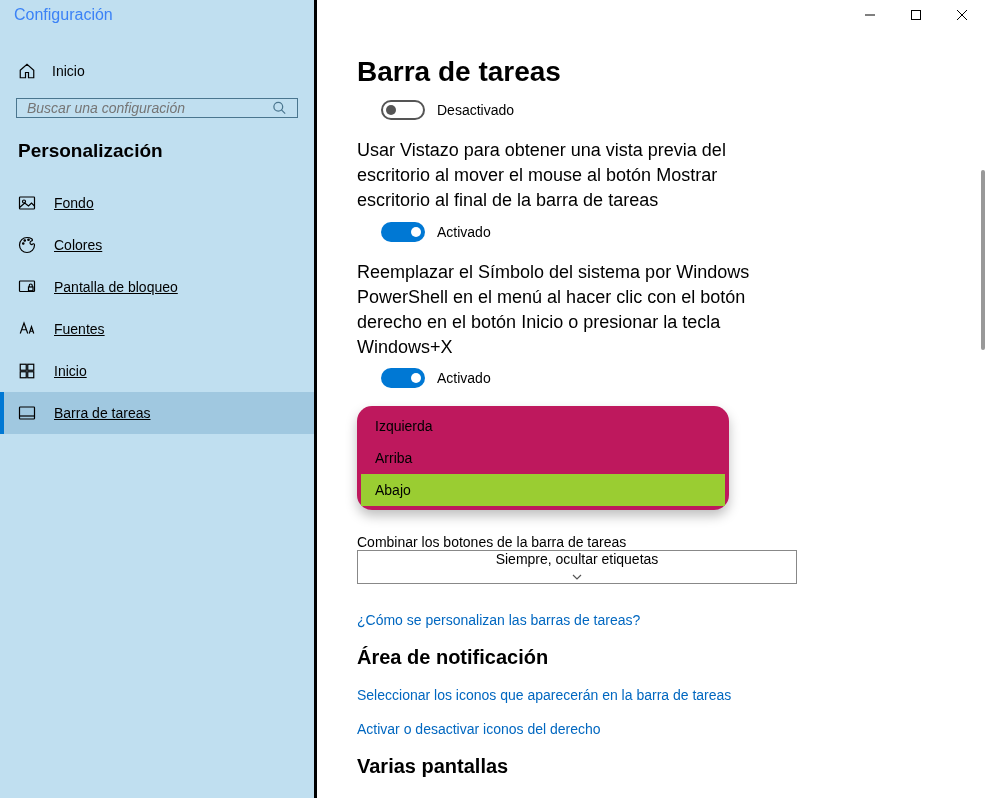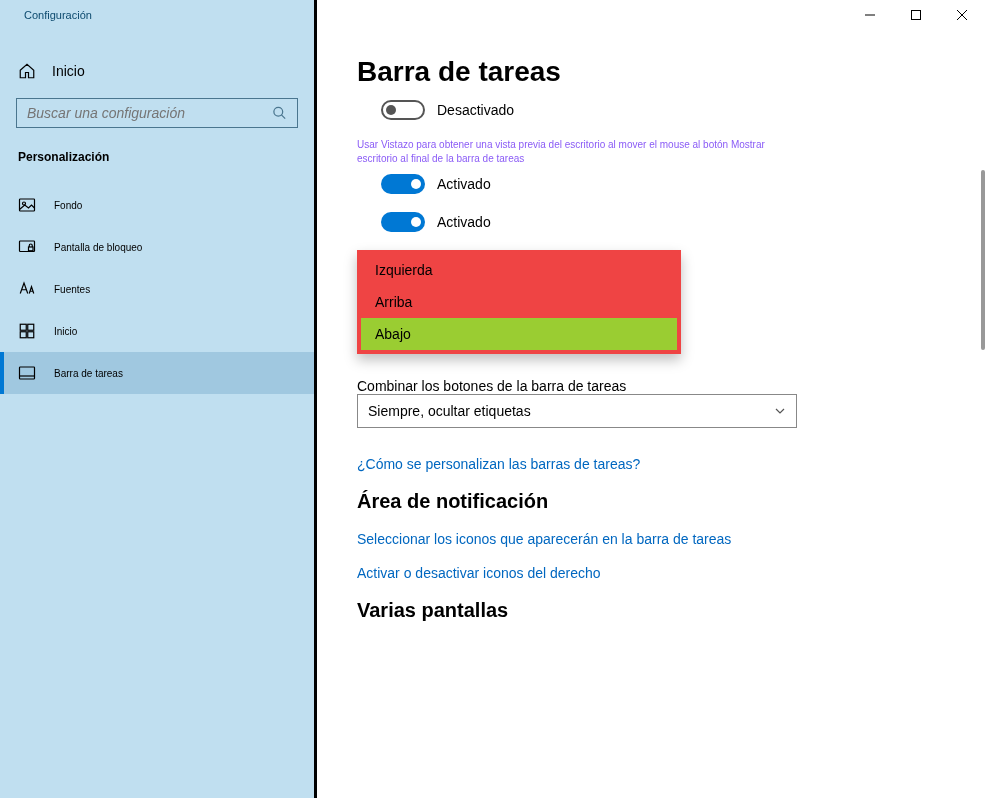--- a/index.html
+++ b/index.html
@@ -1,50 +1,50 @@
 <!DOCTYPE html>
 <html><head>
 <meta charset="utf-8">
 <style>
 * { margin: 0; padding: 0; box-sizing: border-box; font-family: "Segoe UI", Arial, sans-serif; }
 body { width: 985px; height: 798px; background: #fff; overflow: hidden; position: relative; }
 .window { display: flex; height: 100%; position: relative; }
 .titlebar { position: absolute; top: 0; left: 0; right: 0; height: 30px; display: flex; align-items: center; z-index: 10; }
-.titlebar .title { padding-left: 24px; font-size: 11px; color: #0c4a6e; }
+.titlebar .title { padding-left: 14px; font-size: 16px; color: #3b82f6; }
 .winctrls { position: absolute; right: 0; top: 0; display: flex; }
 .winctrl { width: 46px; height: 30px; display: flex; align-items: center; justify-content: center; cursor: pointer; }
 .winctrl svg { width: 10px; height: 10px; }
 .sidebar { width: 317px; background: #c0dff0; padding-top: 52px; flex-shrink: 0; border-right: 3px solid #000000; }
 .home-row { display: flex; align-items: center; padding: 10px 18px 18px 18px; gap: 16px; }
 .home-row .icon { width: 18px; height: 18px; }
 .home-row .label { font-size: 14px; color: #000; }
-.searchbox { margin: 0 16px 22px 16px; height: 30px; border: 1px solid #4a768f; background: #c0dff0; display: flex; align-items: center; padding: 0 10px; justify-content: space-between; }
+.searchbox { margin: 0 16px 22px 16px; height: 20px; border: 1px solid #4a768f; background: #c0dff0; display: flex; align-items: center; padding: 0 10px; justify-content: space-between; }
 .searchbox input { background: transparent; border: none; font-size: 14px; color: #555; outline: none; width: 100%; font-style: italic; }
 .searchbox .sicon { width: 16px; height: 16px; color: #4a768f; }
-.section-label { padding: 0 18px 20px 18px; font-size: 12px; font-weight: 600; color: #000; }
-.navitem { display: flex; align-items: center; gap: 18px; padding: 12px 18px; font-size: 10px; color: #000; cursor: pointer; position: relative; }
+.section-label { padding: 0 18px 20px 18px; font-size: 19px; font-weight: 600; color: #000; }
+.navitem { display: flex; align-items: center; gap: 18px; padding: 12px 18px; font-size: 14px; color: #000; cursor: pointer; position: relative; text-decoration: underline; }
 .navitem .icon { width: 18px; height: 18px; color: #000; flex-shrink: 0; }
 .navitem.active { background: #a0c8e0; }
 .navitem.active::before { content: ""; position: absolute; left: 0; top: 0; bottom: 0; width: 4px; background: #0078d4; }
 .content { flex: 1; padding: 56px 40px 20px 40px; overflow-y: auto; position: relative; }
 .scrollbar { position: absolute; right: 0; top: 170px; width: 4px; height: 180px; background: #999; border-radius: 2px; }
 h1 { font-size: 28px; font-weight: 600; margin-bottom: 12px; color: #000; }
 .toggle-row { display: flex; align-items: center; gap: 12px; margin-bottom: 18px; padding-left: 24px; }
 .toggle { width: 44px; height: 20px; border-radius: 10px; position: relative; cursor: pointer; }
 .toggle.off { border: 2px solid #555; background: #fff; }
 .toggle.off .knob { width: 10px; height: 10px; border-radius: 50%; background: #555; position: absolute; left: 3px; top: 3px; }
 .toggle.on { background: #0078d4; }
 .toggle.on .knob { width: 10px; height: 10px; border-radius: 50%; background: #fff; position: absolute; right: 4px; top: 5px; }
 .toggle-label { font-size: 14px; color: #000; }
-.desc { font-size: 10px; color: #8b5cf6; max-width: 420px; line-height: 1.4; margin-bottom: 8px; }
-.dropdown-highlight { background: #ef4444; padding: 4px; width: 324px; margin-bottom: 24px; box-shadow: 0 6px 12px rgba(0,0,0,0.25); }
+.desc { font-size: 18px; color: #000000; max-width: 420px; line-height: 1.4; margin-bottom: 8px; }
+.dropdown-highlight { background: #be185d; padding: 4px; width: 372px; margin-bottom: 24px; box-shadow: 0 6px 12px rgba(0,0,0,0.25); border-radius: 15px; }
 .dropdown-highlight .opt { padding: 8px 14px; font-size: 14px; color: #000; cursor: pointer; }
 .dropdown-highlight .opt.selected { background: #9acd32; }
 .field-label { font-size: 14px; color: #000; }
-.select { width: 440px; height: 34px; border: 1px solid #888; display: flex; align-items: center; justify-content: space-between; padding: 0 10px; font-size: 14px; cursor: pointer; margin-bottom: 28px; }
+.select { width: 440px; height: 34px; border: 1px solid #888; display: flex; align-items: center; justify-content: space-between; padding: 0 10px; font-size: 14px; cursor: pointer; margin-bottom: 28px; flex-direction: column; }
 .select .chev { width: 12px; height: 12px; }
 .link { color: #0067c0; font-size: 14px; cursor: pointer; margin-bottom: 18px; display: block; }
 h2 { font-size: 20px; font-weight: 600; color: #000; margin-bottom: 18px; }
 </style>
 </head>
 <body>
 
 <div class="window">
   <div class="titlebar">
     <span class="title">Configuración</span>
@@ -87,20 +87,29 @@
     <div class="navitem">
       <svg class="icon" viewBox="0 0 24 24" fill="none" stroke="currentColor" stroke-width="1.6">
           <rect x="2" y="4" width="20" height="16" rx="1"></rect>
           <circle cx="8" cy="10" r="2"></circle>
           <path d="M2 18 L9 12 L14 16 L18 12 L22 16"></path>
         </svg>
       <span>Fondo</span>
     </div>
     <div class="navitem">
       <svg class="icon" viewBox="0 0 24 24" fill="none" stroke="currentColor" stroke-width="1.6">
+          <path d="M12 2 A10 10 0 1 0 22 12 C22 10 20 10 19 11 C18 12 16 11 16 9 C16 7 18 7 19 6 C20 5 18 2 12 2 Z"></path>
+          <circle cx="7" cy="10" r="1" fill="currentColor"></circle>
+          <circle cx="9" cy="6" r="1" fill="currentColor"></circle>
+          <circle cx="14" cy="5" r="1" fill="currentColor"></circle>
+        </svg>
+      <span>Colores</span>
+    </div>
+    <div class="navitem">
+      <svg class="icon" viewBox="0 0 24 24" fill="none" stroke="currentColor" stroke-width="1.6">
           <rect x="2" y="4" width="20" height="14" rx="1"></rect>
           <rect x="14" y="12" width="6" height="5"></rect>
           <path d="M15 12 V10 A2 2 0 0 1 19 10 V12"></path>
         </svg>
       <span>Pantalla de bloqueo</span>
     </div>
     <div class="navitem">
       <svg class="icon" viewBox="0 0 24 24" fill="none" stroke="currentColor" stroke-width="1.6">
           <path d="M3 18 L8 4 L13 18 M5 13 H11 M15 18 L18 9 L21 18 M16 15 H20"></path>
         </svg>
@@ -135,20 +144,21 @@
     </div>
 
     <p class="desc">Usar Vistazo para obtener una vista previa del escritorio al mover el mouse al botón Mostrar escritorio al final de la barra de tareas</p>
     <div class="toggle-row">
       <div class="toggle on">
           <div class="knob"></div>
         </div>
       <span class="toggle-label">Activado</span>
     </div>
 
+    <p class="desc">Reemplazar el Símbolo del sistema por Windows PowerShell en el menú al hacer clic con el botón derecho en el botón Inicio o presionar la tecla Windows+X</p>
     <div class="toggle-row">
       <div class="toggle on">
           <div class="knob"></div>
         </div>
       <span class="toggle-label">Activado</span>
     </div>
 
     <div class="dropdown-highlight">
       <div class="opt">Izquierda</div>
       <div class="opt">Arriba</div>

